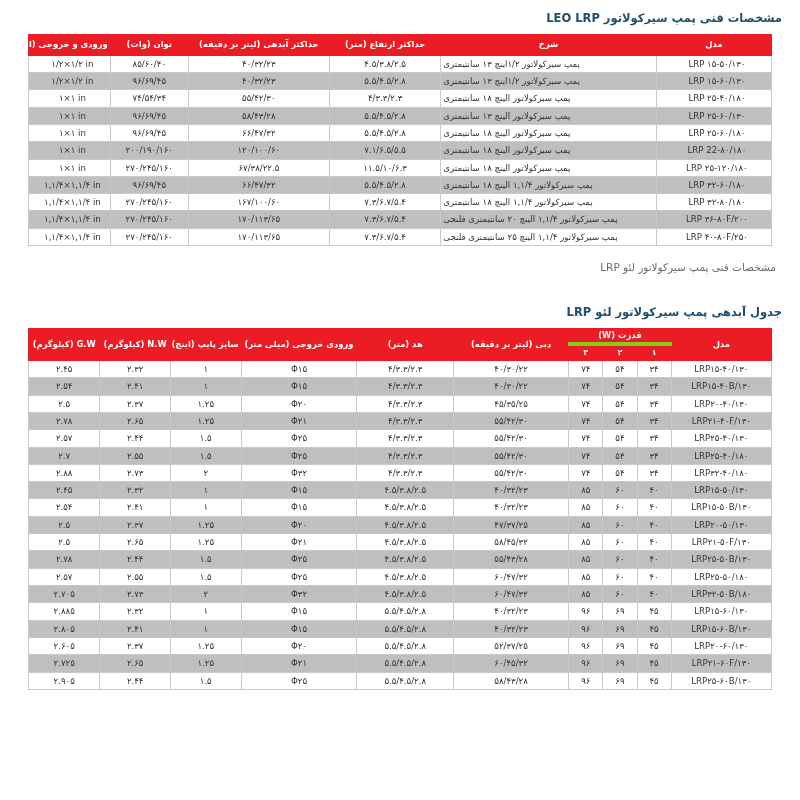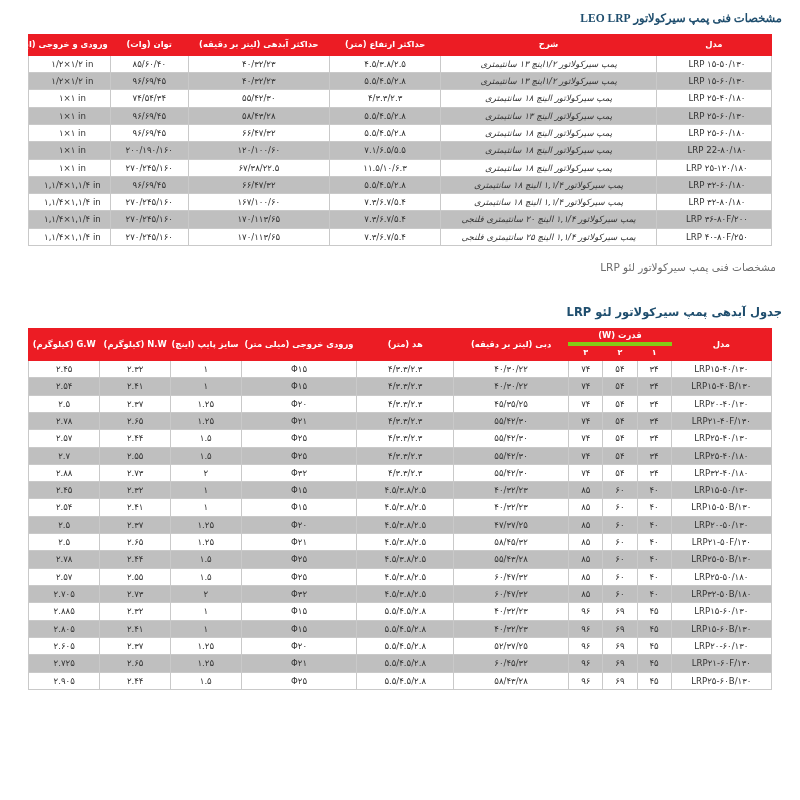--- a/index.html
+++ b/index.html
@@ -27,21 +27,21 @@
   
   .section-title {
     color: #1f4e6e;
     font-weight: bold;
     font-size: 11.5px;
     text-align: right;
     direction: rtl;
     padding: 0 18px 0 0;
     letter-spacing: 0;
   }
-  .title-1 { margin: 11px 0 9px 0; font-family: Liberation Serif, serif; }
+  .title-1 { margin: 11px 0 9px 0; }
   .title-2 { margin: 0 0 9px 0; }
 
   .caption {
     color: #6d6d6d;
     font-size: 10.5px;
     text-align: right;
     direction: rtl;
     padding: 0 24px 0 0;
   }
   .caption-1 { margin: 15px 0 0 0; padding-left: 40px; }
@@ -84,21 +84,21 @@
   table.spec tr.even td { background: #bfbfbf; }
 
   
   .t1 col.c-model { width: 15.5%; }
   .t1 col.c-desc  { width: 29%; }
   .t1 col.c-head  { width: 15%; }
   .t1 col.c-flow  { width: 19%; }
   .t1 col.c-power { width: 10.5%; }
   .t1 col.c-inout { width: 11%; }
 
-  .t1 td.desc { text-align: center; font-style: italic; }
+  .t1 td.desc { text-align: left; }
   .t1 td.model, .t1 td.inout { direction: ltr; padding-left: 8px; }
 
   
   .t2 col.c2-model { width: 13.5%; }
   .t2 col.c2-p1 { width: 4.6%; }
   .t2 col.c2-p2 { width: 4.6%; }
   .t2 col.c2-p3 { width: 4.6%; }
   .t2 col.c2-flow { width: 15.5%; }
   .t2 col.c2-head { width: 13%; }
   .t2 col.c2-in  { width: 15.6%; }

